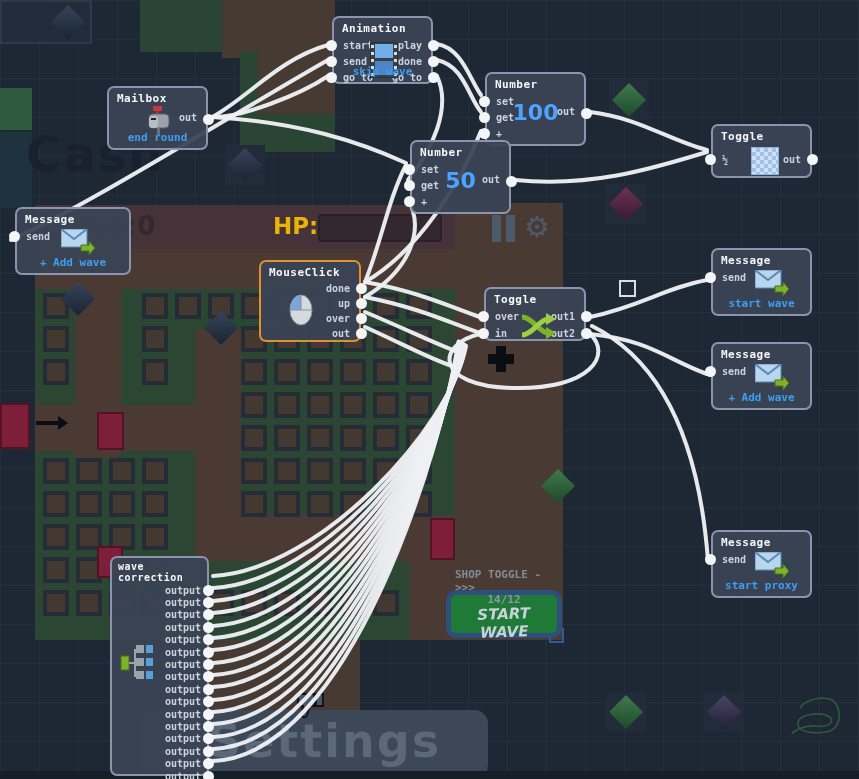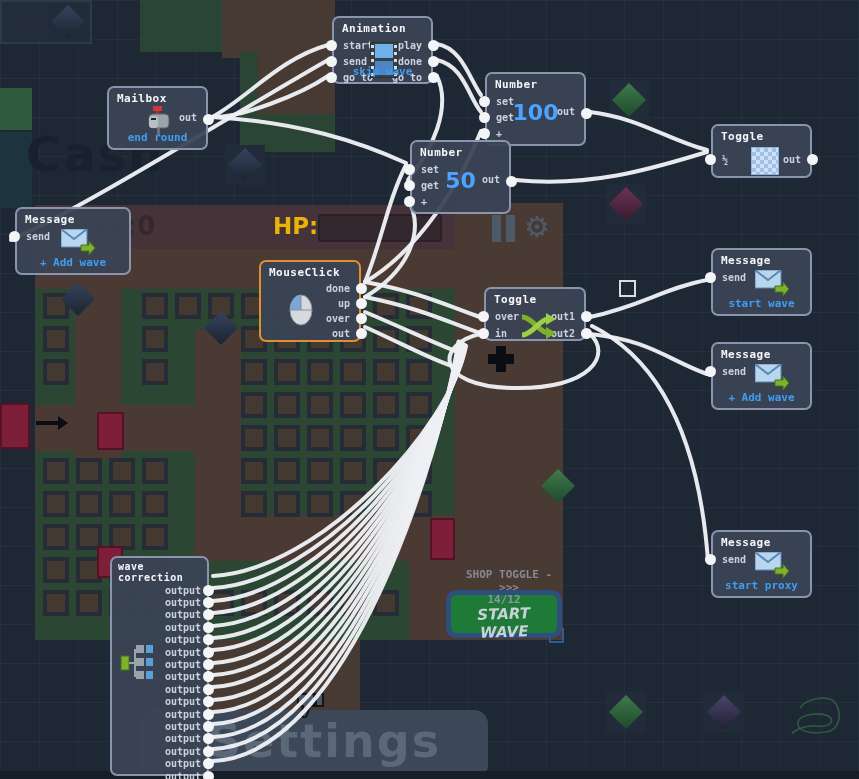--- a/index.html
+++ b/index.html
@@ -19,21 +19,21 @@
   .pad{position:absolute;width:26px;height:26px;background:#443931;border:4px solid #252c35;box-sizing:border-box;}
   .crimson{position:absolute;background:#7e1f39;border:2px solid #551226;box-sizing:border-box;z-index:2;}
   #hud{position:absolute;left:35px;top:205px;width:420px;height:44px;background:#463339;z-index:2;}
   #hud .wave{position:absolute;left:7px;top:6px;font-size:26px;font-weight:bold;color:#33282e;font-family:"DejaVu Sans",sans-serif;letter-spacing:1px;}
   #hud .hp{position:absolute;left:238px;top:8px;font-size:23px;font-weight:bold;color:#eab308;font-family:"DejaVu Sans",sans-serif;}
   #hud .hpbar{position:absolute;left:283px;top:9px;width:120px;height:24px;background:#33282e;border:2px solid #2a2026;border-radius:3px;}
   #shopcol{position:absolute;left:455px;top:203px;width:108px;height:437px;background:#493a33;z-index:2;}
   .pausebar{position:absolute;width:9px;height:27px;background:#4d5a69;}
   .gear{position:absolute;font-size:29px;color:#4d5a69;font-family:"DejaVu Sans",sans-serif;line-height:1;}
   #shop-title{position:absolute;left:4px;top:33px;font-size:37px;font-weight:bold;color:#4f5b69;font-family:"DejaVu Sans",sans-serif;letter-spacing:1px;}
-  #shop-toggle{position:absolute;left:0;top:365px;width:108px;text-align:center;font-size:11px;font-weight:bold;color:#848b95;}
+  #shop-toggle{position:absolute;left:0;top:365px;width:108px;text-align:left;font-size:11px;font-weight:bold;color:#848b95;}
   #startwave{position:absolute;left:446px;top:590px;width:116px;height:48px;background:#1f7a38;border:5px solid #2e4f7d;border-radius:10px;box-sizing:border-box;z-index:4;}
   #startwave .counter{position:absolute;left:0;top:-2px;width:100%;text-align:center;font-size:11px;font-weight:bold;color:#8a97a4;}
   #startwave .lbl{position:absolute;left:0;top:10px;width:100%;text-align:center;font-size:15px;font-weight:bold;font-style:italic;color:#c9d2da;font-family:"DejaVu Sans",sans-serif;transform:rotate(-2deg);}
   .sq-outline{position:absolute;box-sizing:border-box;z-index:3;}
   
   .tilebg{position:absolute;width:40px;height:40px;background:#212b39;z-index:3;}
   .diamond{position:absolute;width:24px;height:24px;transform:rotate(45deg);z-index:3;}
   .d-navy{background:linear-gradient(135deg,#35435c 0%,#1b2431 100%);}
   .d-green{background:linear-gradient(135deg,#3f7a4c 0%,#1e4a2b 100%);}
   .d-magenta{background:linear-gradient(135deg,#6b3355 0%,#371b2e 100%);}

